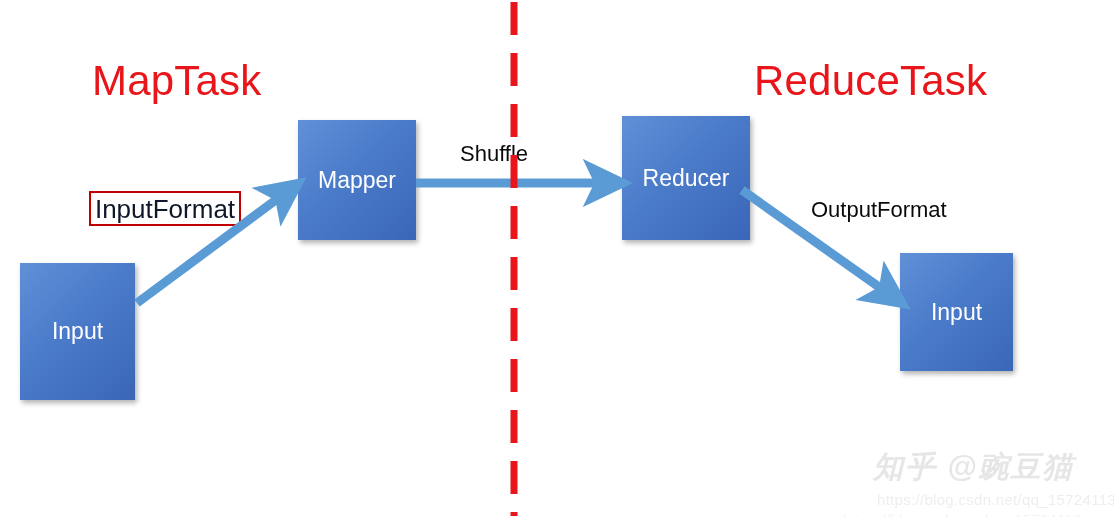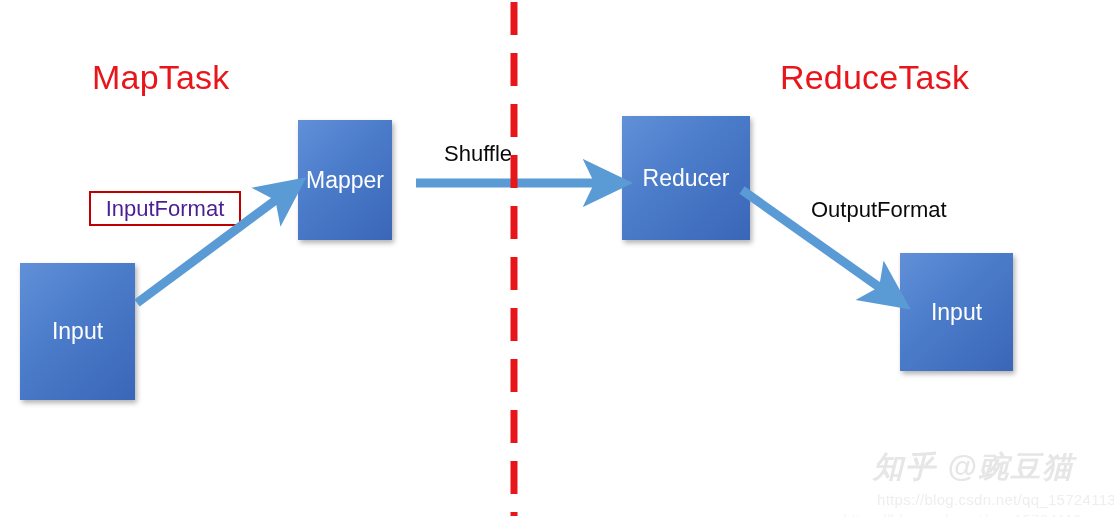--- a/index.html
+++ b/index.html
@@ -13,78 +13,78 @@
     height: 517px;
     background: #ffffff;
     overflow: hidden;
     font-family: "Liberation Sans", sans-serif;
   }
 
   
   .section-title {
     position: absolute;
     color: #e8151a;
-    font-size: 34px;
+    font-size: 42px;
     font-weight: 400;
     letter-spacing: 0.2px;
     white-space: nowrap;
     line-height: 1;
   }
   #title-maptask   { left: 92px;  top: 60px; }
-  #title-reducetask{ left: 780px; top: 60px; text-align: right; }
+  #title-reducetask{ left: 754px; top: 60px; text-align: right; }
 
   
   .node {
     position: absolute;
     background: linear-gradient(135deg, #6190d8 0%, #4a7bc9 45%, #3b66b8 100%);
     box-shadow: 2px 3px 5px rgba(0,0,0,0.30);
     display: flex;
     align-items: center;
     justify-content: center;
   }
   .node-label {
     color: #ffffff;
     font-size: 23px;
     font-weight: 400;
     line-height: 1;
     white-space: nowrap;
   }
   #node-input   { left: 20px;  top: 263px; width: 115px; height: 137px; }
-  #node-mapper  { left: 298px; top: 120px; width: 94px; height: 120px; }
+  #node-mapper  { left: 298px; top: 120px; width: 118px; height: 120px; }
   #node-reducer { left: 622px; top: 116px; width: 128px; height: 124px; }
   #node-output  { left: 900px; top: 253px; width: 113px; height: 118px; }
 
   
   .plain-label {
     position: absolute;
     color: #0a0a0a;
     font-size: 22px;
     line-height: 1;
     white-space: nowrap;
   }
-  #label-shuffle      { left: 444px; top: 143px; }
+  #label-shuffle      { left: 460px; top: 143px; }
   #label-outputformat { left: 811px; top: 199px; }
 
   
   #label-inputformat {
     position: absolute;
     left: 89px;
     top: 191px;
     width: 152px;
     height: 35px;
     border: 2px solid #c00000;
     background: transparent;
     display: flex;
     align-items: center;
     justify-content: center;
     box-sizing: border-box;
   }
   #label-inputformat .plain-text {
-    color: #4c1d95;
-    font-size: 22px;
+    color: #0f172a;
+    font-size: 26px;
     line-height: 1;
     white-space: nowrap;
   }
 
   
   #arrow-layer, #divider-layer {
     position: absolute;
     left: 0;
     top: 0;
     width: 1114px;

